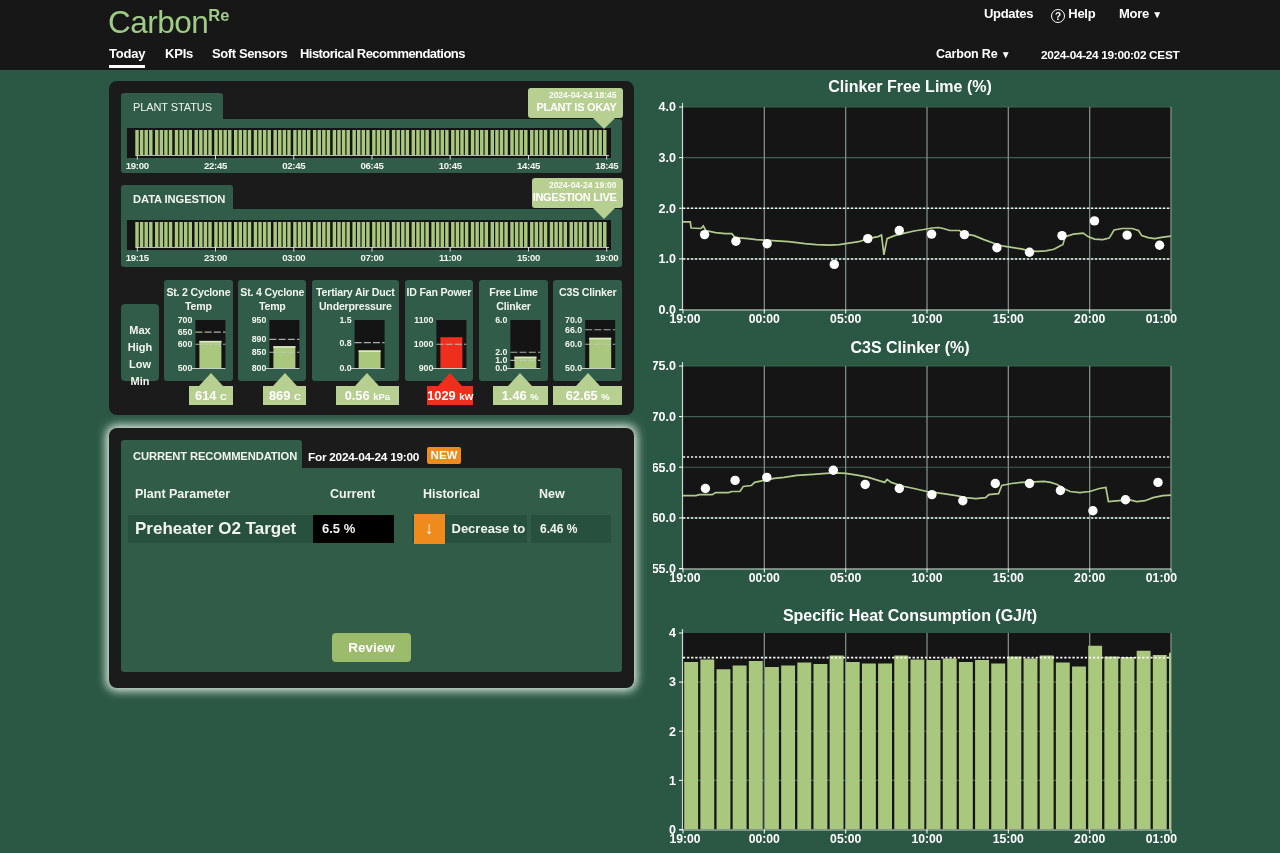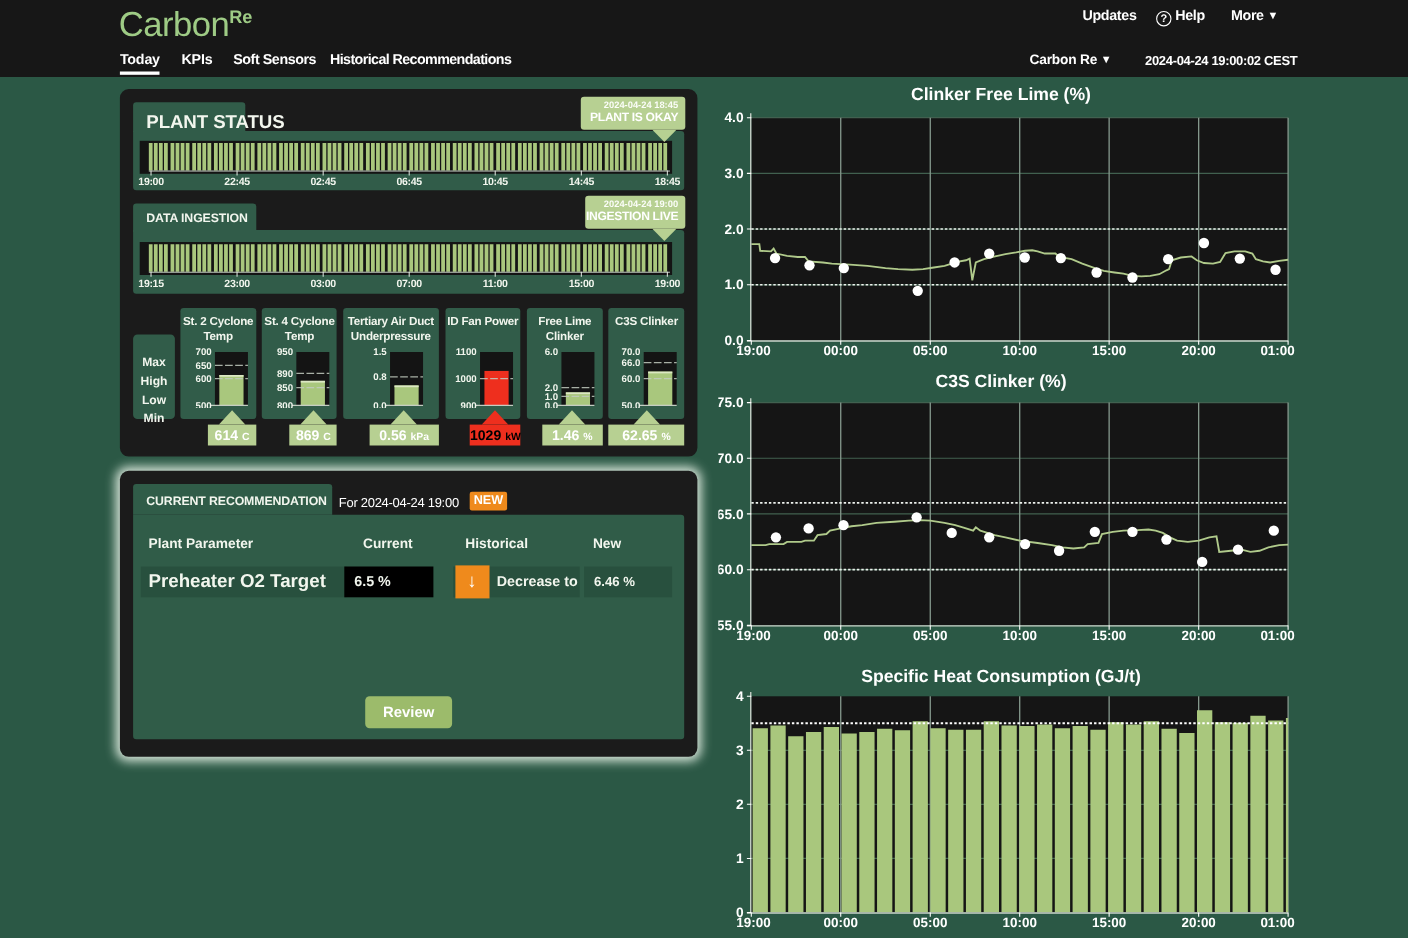--- a/index.html
+++ b/index.html
@@ -12,21 +12,21 @@
 <div class="abs" style="left:212px;top:46px;font-size:13px;font-weight:bold;color:#fff;letter-spacing:-0.4px">Soft Sensors</div>
 <div class="abs" style="left:300px;top:46px;font-size:13px;font-weight:bold;color:#fff;letter-spacing:-0.55px">Historical Recommendations</div>
 <div class="abs" style="left:984px;top:6px;font-size:13px;font-weight:bold;color:#fff;letter-spacing:-0.3px">Updates</div>
 <div class="abs" style="left:1051px;top:6px;font-size:13px;font-weight:bold;color:#fff;letter-spacing:-0.3px"><span style="display:inline-block;width:14px;height:14px;border:1.4px solid #fff;border-radius:50%;text-align:center;font-size:10px;line-height:13px;vertical-align:-2px">?</span> Help</div>
 <div class="abs" style="left:1119px;top:6px;font-size:13px;font-weight:bold;color:#fff;letter-spacing:-0.3px">More <span style="font-size:10px;vertical-align:0.5px">▼</span></div>
 <div class="abs" style="left:936px;top:47px;font-size:12.5px;font-weight:bold;color:#fff;letter-spacing:-0.2px">Carbon Re <span style="font-size:10px;vertical-align:0.5px">▼</span></div>
 <div class="abs" style="left:1041px;top:48px;font-size:11.8px;font-weight:bold;color:#fff;letter-spacing:-0.3px">2024-04-24 19:00:02 CEST</div>
 </div>
 <div class="abs" style="left:109px;top:81px;width:525px;height:334px;background:#1b1b1b;border-radius:8px"></div>
 <div class="abs" style="left:121px;top:93px;width:102px;height:26.5px;background:#315c49;border-radius:3px 3px 0 0"></div>
-<div class="abs" style="left:133px;top:101px;font-size:17px;font-weight:bold;color:#f2f6ee;letter-spacing:-0.1px">PLANT STATUS</div>
+<div class="abs" style="left:133px;top:101px;font-size:11px;font-weight:normal;color:#f2f6ee;letter-spacing:-0.1px">PLANT STATUS</div>
 <div class="abs" style="left:121px;top:119px;width:501px;height:54px;background:#315c49;border-radius:0 3px 3px 3px"></div>
 <div class="abs" style="left:121px;top:117px;z-index:2">
       <svg style="position:absolute;left:5.5px;top:10.5px;overflow:visible" width="484" height="52" viewBox="0 0 484 52">
         <rect x="0" y="0" width="484" height="30" fill="#141414"></rect>
         <path d="M8.30 2h3.42v25h-3.42z M12.90 2h3.42v25h-3.42z M17.50 2h3.42v25h-3.42z M22.10 2h3.42v25h-3.42z M28.04 2h3.42v25h-3.42z M32.64 2h3.42v25h-3.42z M37.24 2h3.42v25h-3.42z M41.84 2h3.42v25h-3.42z M47.78 2h3.42v25h-3.42z M52.38 2h3.42v25h-3.42z M56.98 2h3.42v25h-3.42z M61.58 2h3.42v25h-3.42z M67.51 2h3.42v25h-3.42z M72.11 2h3.42v25h-3.42z M76.71 2h3.42v25h-3.42z M81.31 2h3.42v25h-3.42z M87.25 2h3.42v25h-3.42z M91.85 2h3.42v25h-3.42z M96.45 2h3.42v25h-3.42z M101.05 2h3.42v25h-3.42z M106.99 2h3.42v25h-3.42z M111.59 2h3.42v25h-3.42z M116.19 2h3.42v25h-3.42z M120.79 2h3.42v25h-3.42z M126.73 2h3.42v25h-3.42z M131.33 2h3.42v25h-3.42z M135.93 2h3.42v25h-3.42z M140.53 2h3.42v25h-3.42z M146.46 2h3.42v25h-3.42z M151.06 2h3.42v25h-3.42z M155.66 2h3.42v25h-3.42z M160.26 2h3.42v25h-3.42z M166.20 2h3.42v25h-3.42z M170.80 2h3.42v25h-3.42z M175.40 2h3.42v25h-3.42z M180.00 2h3.42v25h-3.42z M185.94 2h3.42v25h-3.42z M190.54 2h3.42v25h-3.42z M195.14 2h3.42v25h-3.42z M199.74 2h3.42v25h-3.42z M205.68 2h3.42v25h-3.42z M210.28 2h3.42v25h-3.42z M214.88 2h3.42v25h-3.42z M219.48 2h3.42v25h-3.42z M225.41 2h3.42v25h-3.42z M230.01 2h3.42v25h-3.42z M234.61 2h3.42v25h-3.42z M239.21 2h3.42v25h-3.42z M245.15 2h3.42v25h-3.42z M249.75 2h3.42v25h-3.42z M254.35 2h3.42v25h-3.42z M258.95 2h3.42v25h-3.42z M264.89 2h3.42v25h-3.42z M269.49 2h3.42v25h-3.42z M274.09 2h3.42v25h-3.42z M278.69 2h3.42v25h-3.42z M284.62 2h3.42v25h-3.42z M289.23 2h3.42v25h-3.42z M293.82 2h3.42v25h-3.42z M298.43 2h3.42v25h-3.42z M304.36 2h3.42v25h-3.42z M308.96 2h3.42v25h-3.42z M313.56 2h3.42v25h-3.42z M318.16 2h3.42v25h-3.42z M324.10 2h3.42v25h-3.42z M328.70 2h3.42v25h-3.42z M333.30 2h3.42v25h-3.42z M337.90 2h3.42v25h-3.42z M343.84 2h3.42v25h-3.42z M348.44 2h3.42v25h-3.42z M353.04 2h3.42v25h-3.42z M357.64 2h3.42v25h-3.42z M363.58 2h3.42v25h-3.42z M368.18 2h3.42v25h-3.42z M372.78 2h3.42v25h-3.42z M377.38 2h3.42v25h-3.42z M383.31 2h3.42v25h-3.42z M387.91 2h3.42v25h-3.42z M392.51 2h3.42v25h-3.42z M397.11 2h3.42v25h-3.42z M403.05 2h3.42v25h-3.42z M407.65 2h3.42v25h-3.42z M412.25 2h3.42v25h-3.42z M416.85 2h3.42v25h-3.42z M422.79 2h3.42v25h-3.42z M427.39 2h3.42v25h-3.42z M431.99 2h3.42v25h-3.42z M436.59 2h3.42v25h-3.42z M442.53 2h3.42v25h-3.42z M447.13 2h3.42v25h-3.42z M451.73 2h3.42v25h-3.42z M456.33 2h3.42v25h-3.42z M462.26 2h3.42v25h-3.42z M466.86 2h3.42v25h-3.42z M471.46 2h3.42v25h-3.42z M476.06 2h3.42v25h-3.42z" fill="#a9c77d"></path>
         <rect x="8.3" y="27" width="473.7" height="1" fill="#cfd8cf" opacity="0.85"></rect>
         <path d="M10.3 27v4.5 M88.5 27v4.5 M166.8 27v4.5 M245.0 27v4.5 M323.2 27v4.5 M401.5 27v4.5 M479.7 27v4.5" stroke="#e8eee8" stroke-width="1" opacity="0.9"></path>
         <text x="10.3" y="40.5" fill="#f2f6ee" font-size="9.6" font-weight="bold" letter-spacing="-0.3" text-anchor="middle">19:00</text>
         <text x="88.5" y="40.5" fill="#f2f6ee" font-size="9.6" font-weight="bold" letter-spacing="-0.3" text-anchor="middle">22:45</text>
         <text x="166.8" y="40.5" fill="#f2f6ee" font-size="9.6" font-weight="bold" letter-spacing="-0.3" text-anchor="middle">02:45</text>
@@ -115,21 +115,21 @@
 <div style="position:absolute;left:396.7px;top:284.5px;width:84.4px;text-align:center;color:#f2f6ee;font-size:10.6px;font-weight:bold;line-height:14px;letter-spacing:-0.2px">ID Fan Power<br></div>
 <svg style="position:absolute;left:404.7px;top:313.5px" width="68.4" height="57.5" viewBox="0 0 68.4 57.5">
       <rect x="31.4" y="6.0" width="30" height="48.5" fill="#141414"></rect>
       <rect x="35.4" y="23.2" width="22" height="31.3" fill="#ee2f1e"></rect>
       <line x1="31.4" y1="30.2" x2="61.4" y2="30.2" stroke="#c2ccc0" stroke-width="1.1" stroke-dasharray="7,2.2" opacity="0.85"></line>
       <line x1="27.4" y1="54.5" x2="61.4" y2="54.5" stroke="#ccd4c9" stroke-width="1.1" opacity="0.95"></line>
       <text x="28.4" y="9.0" fill="#f2f6ee" font-size="8.8" font-weight="bold" text-anchor="end">1100</text>
       <text x="28.4" y="33.2" fill="#f2f6ee" font-size="8.8" font-weight="bold" text-anchor="end">1000</text>
       <text x="28.4" y="57.5" fill="#f2f6ee" font-size="8.8" font-weight="bold" text-anchor="end">900</text>
     </svg>
-<div style="position:absolute;left:427.20000000000005px;top:385.5px;width:45.9px;height:19.5px;background:#ee2f1e;text-align:center;color:#000000;font-weight:bold;font-size:12.8px;line-height:19.5px">1029&nbsp;<span style="font-size:9.5px">kW</span>
+<div style="position:absolute;left:427.20000000000005px;top:385.5px;width:45.9px;height:19.5px;background:#ee2f1e;text-align:center;color:#ffffff;font-weight:bold;font-size:12.8px;line-height:19.5px">1029&nbsp;<span style="font-size:9.5px">kW</span>
 <div style="position:absolute;left:10.95px;top:-13px;width:0;height:0;border-left:12px solid transparent;border-right:12px solid transparent;border-bottom:13px solid #ee2f1e"></div></div>
 <div style="position:absolute;left:479.3px;top:279.5px;width:68.4px;height:101px;background:#315c49;border-radius:3px"></div>
 <div style="position:absolute;left:471.3px;top:284.5px;width:84.4px;text-align:center;color:#f2f6ee;font-size:10.6px;font-weight:bold;line-height:14px;letter-spacing:-0.2px">Free Lime<br>Clinker</div>
 <svg style="position:absolute;left:479.3px;top:313.5px" width="68.4" height="57.5" viewBox="0 0 68.4 57.5">
       <rect x="31.4" y="6.0" width="30" height="48.5" fill="#141414"></rect>
       <rect x="35.4" y="42.7" width="22" height="11.8" fill="#a9c77d"></rect>
       <rect x="35.4" y="42.7" width="22" height="1.6" fill="#dce8c3"></rect>
       <line x1="31.4" y1="38.3" x2="61.4" y2="38.3" stroke="#c2ccc0" stroke-width="1.1" stroke-dasharray="7,2.2" opacity="0.85"></line>
       <line x1="31.4" y1="46.4" x2="61.4" y2="46.4" stroke="#c2ccc0" stroke-width="1.1" stroke-dasharray="7,2.2" opacity="0.85"></line>
       <line x1="27.4" y1="54.5" x2="61.4" y2="54.5" stroke="#ccd4c9" stroke-width="1.1" opacity="0.95"></line>
@@ -152,21 +152,21 @@
       <text x="29.2" y="9.0" fill="#f2f6ee" font-size="8.8" font-weight="bold" text-anchor="end">70.0</text>
       <text x="29.2" y="18.7" fill="#f2f6ee" font-size="8.8" font-weight="bold" text-anchor="end">66.0</text>
       <text x="29.2" y="33.2" fill="#f2f6ee" font-size="8.8" font-weight="bold" text-anchor="end">60.0</text>
       <text x="29.2" y="57.5" fill="#f2f6ee" font-size="8.8" font-weight="bold" text-anchor="end">50.0</text>
     </svg>
 <div style="position:absolute;left:553.1px;top:385.5px;width:69.2px;height:19.5px;background:#b7d092;text-align:center;color:#fff;font-weight:bold;font-size:12.8px;line-height:19.5px">62.65&nbsp;<span style="font-size:9.5px">%</span>
 <div style="position:absolute;left:22.6px;top:-13px;width:0;height:0;border-left:12px solid transparent;border-right:12px solid transparent;border-bottom:13px solid #b7d092"></div></div>
 <div class="abs" style="left:109px;top:428px;width:525px;height:260px;background:#1b1b1b;border-radius:8px;box-shadow:0 0 10px 3px rgba(233,244,233,0.95)"></div>
 <div class="abs" style="left:121px;top:440px;width:181px;height:28px;background:#305c48;border-radius:3px 3px 0 0"></div>
 <div class="abs" style="left:133px;top:450px;font-size:11.2px;font-weight:bold;color:#f2f6ee;letter-spacing:-0.1px">CURRENT RECOMMENDATION</div>
-<div class="abs" style="left:308px;top:450px;font-size:11.8px;font-weight:normal;color:#fff;letter-spacing:-0.25px">For 2024-04-24 19:00</div>
+<div class="abs" style="left:308px;top:450px;font-size:11.8px;font-weight:bold;color:#fff;letter-spacing:-0.25px">For 2024-04-24 19:00</div>
 <div class="abs" style="left:427px;top:447px;width:34px;height:17px;background:#ef8a1c;border-radius:2px;color:#fff;font-size:11.5px;font-weight:bold;text-align:center;line-height:17px">NEW</div>
 <div class="abs" style="left:121px;top:468px;width:501px;height:204px;background:#305c48;border-radius:0 3px 3px 3px"></div>
 <div class="abs" style="left:135px;top:487px;font-size:12.5px;font-weight:bold;color:#f2f6ee">Plant Parameter</div>
 <div class="abs" style="left:330px;top:487px;font-size:12.5px;font-weight:bold;color:#f2f6ee">Current</div>
 <div class="abs" style="left:423px;top:487px;font-size:12.5px;font-weight:bold;color:#f2f6ee">Historical</div>
 <div class="abs" style="left:539px;top:487px;font-size:12.5px;font-weight:bold;color:#f2f6ee">New</div>
 <div class="abs" style="left:128px;top:515px;width:187px;height:28px;background:#28503e;color:#f2f6ee;font-size:17px;font-weight:bold;line-height:28px;padding-left:7px">Preheater O2 Target</div>
 <div class="abs" style="left:313px;top:515px;width:81px;height:28px;background:#000000;color:#f2f6ee;font-size:13px;font-weight:bold;line-height:28px;padding-left:9px">6.5 %</div>
 <div class="abs" style="left:411.5px;top:515px;width:115px;height:28px;background:#28503e;color:#f2f6ee;font-size:13px;font-weight:bold;line-height:28px">
 <div style="position:absolute;left:2px;top:-1px;width:31px;height:30px;background:#ef8a1c;color:#fff;text-align:center;font-size:17px;font-weight:bold;line-height:29px">↓</div>

